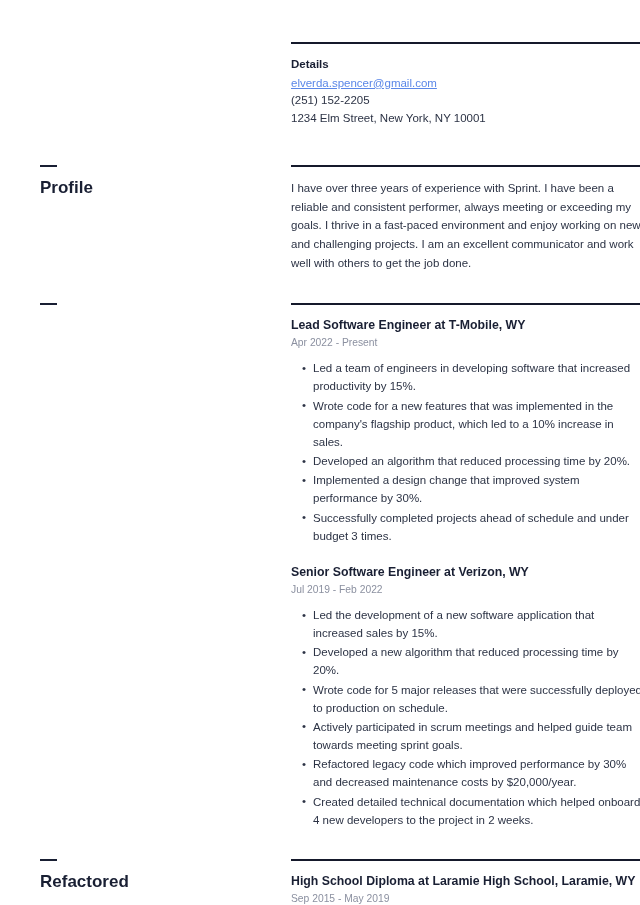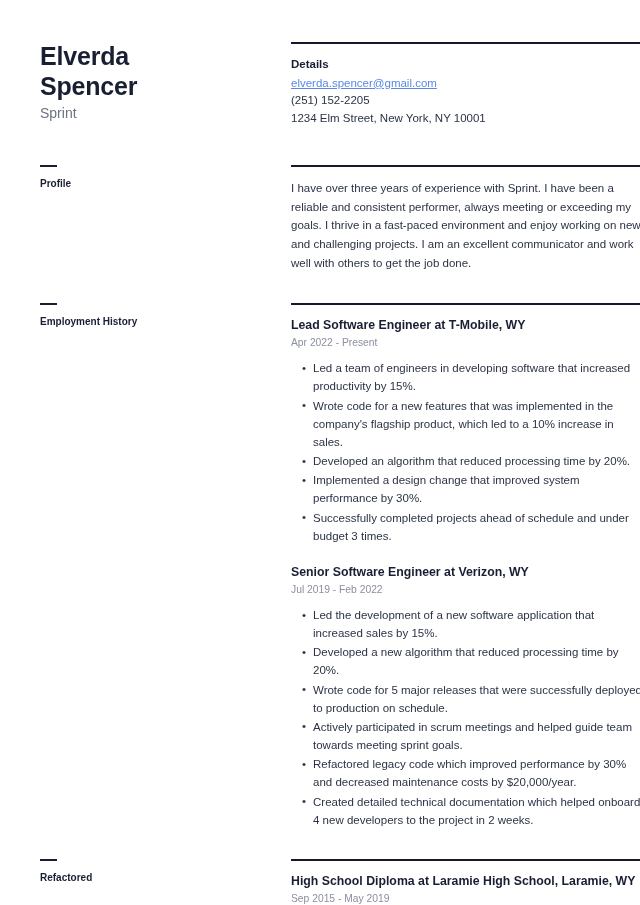--- a/index.html
+++ b/index.html
@@ -52,21 +52,21 @@
   .section-label-wrap {
     position: relative;
   }
   .label-dash {
     width: 17px;
     height: 2px;
     background: #191f33;
     margin-bottom: 11px;
   }
   .section-label {
-    font-size: 10px;
+    font-size: 17px;
     font-weight: bold;
     color: #191f33;
     line-height: 1.2;
   }
 
   
   .rule {
     height: 2px;
     background: #15192b;
     width: 100%;
@@ -131,27 +131,20 @@
     color: #2c3345;
     font-size: 11.5px;
   }
 </style>
 </head>
 <body>
 
 <div class="page">
   <div class="resume-grid">
 
-    <div class="col-left">
-      <div class="name">
-        <div>Elverda</div>
-        <div>Spencer</div>
-      </div>
-      <div class="job-title-sub">Sprint</div>
-    </div>
 
     <div class="col-right">
       <div class="rule"></div>
       <div class="details-heading">Details</div>
       <div><a class="link">elverda.spencer@gmail.com</a></div>
       <div class="detail-line">(251) 152-2205</div>
       <div class="detail-line">1234 Elm Street, New York, NY 10001</div>
     </div>
 
     <div style="height:38px"></div>
@@ -164,21 +157,20 @@
     <div class="col-right">
       <div class="rule"></div>
       <div class="body-text" style="margin-top:12px">I have over three years of experience with Sprint. I have been a reliable and consistent performer, always meeting or exceeding my goals. I thrive in a fast-paced environment and enjoy working on new and challenging projects. I am an excellent communicator and work well with others to get the job done.</div>
     </div>
 
     <div style="height:31px"></div>
     <div style="height:31px"></div>
 
     <div class="col-left section-label-wrap">
       <div class="label-dash"></div>
-      <div class="section-label">Employment History</div>
     </div>
     <div class="col-right">
       <div class="rule"></div>
 
       <div class="entry" style="margin-top:12px">
         <div class="entry-title">Lead Software Engineer at T-Mobile, WY</div>
         <div class="entry-date">Apr 2022 - Present</div>
         <ul class="bullets">
           <li>Led a team of engineers in developing software that increased productivity by 15%.</li>
           <li>Wrote code for a new features that was implemented in the company's flagship product, which led to a 10% increase in sales.</li>

